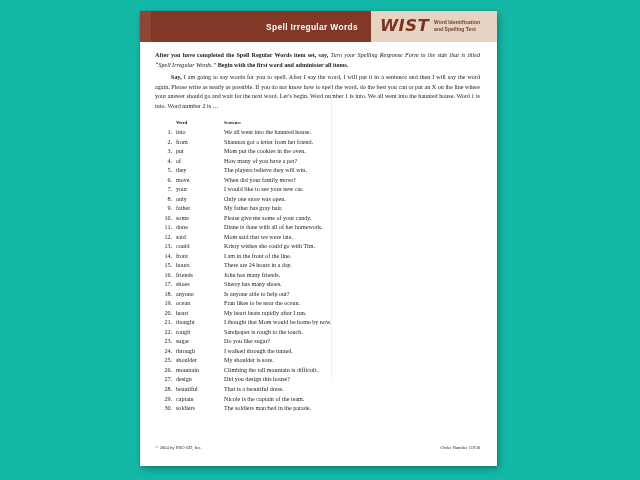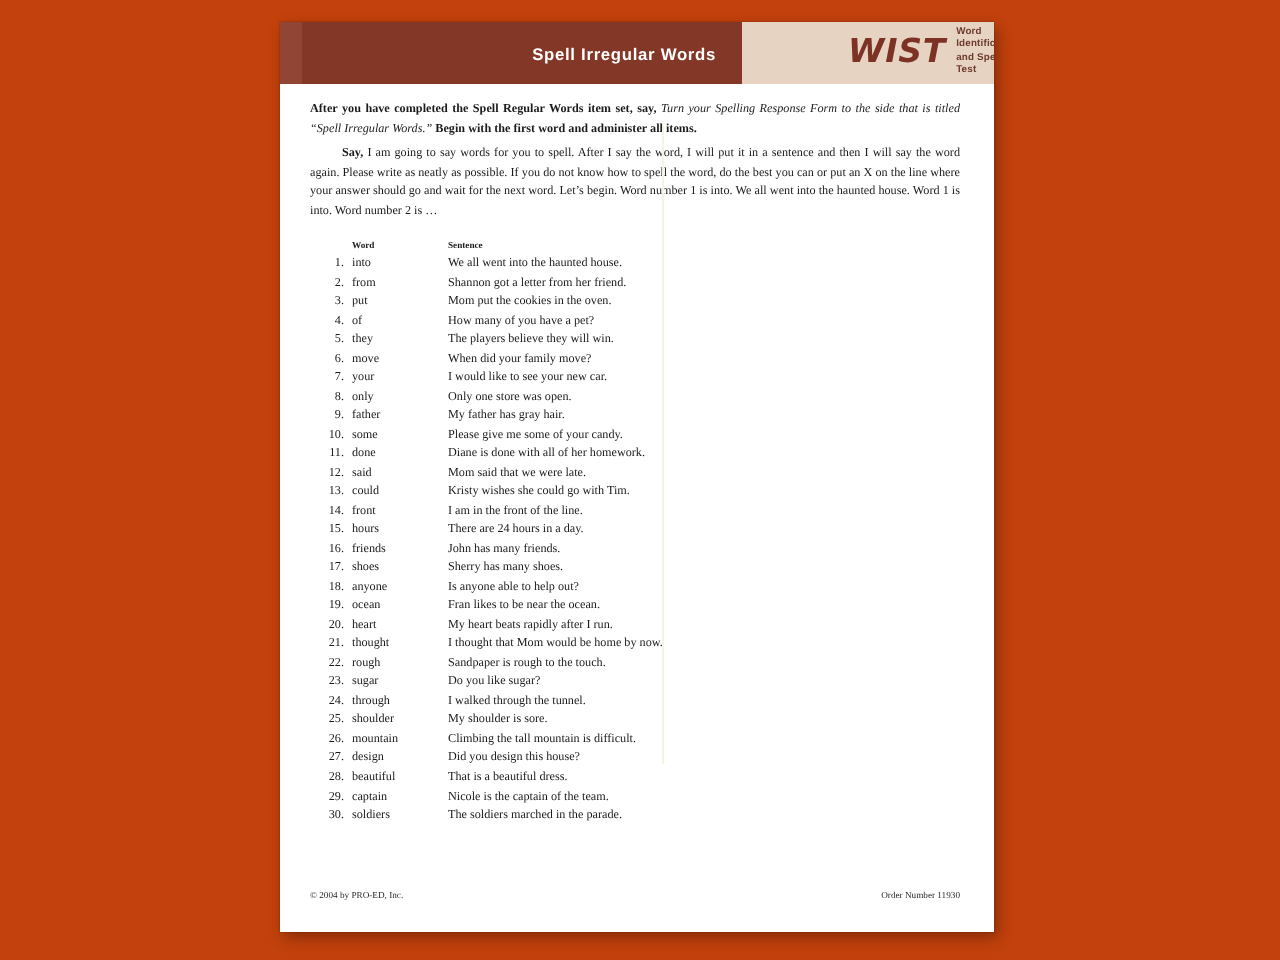--- a/index.html
+++ b/index.html
@@ -9,21 +9,21 @@
     height: 480px;
     overflow: hidden;
     background: #ffffff;
     font-family: "Liberation Sans", sans-serif;
   }
 
   #screen {
     position: relative;
     width: 640px;
     height: 480px;
-    background: #c2410c;
+    background: #14b8a6;
   }
 
   
   #page {
     position: absolute;
     left: 140px;
     top: 11px;
     width: 357px;
     height: 455px;
     background: #ffffff;
@@ -67,21 +67,20 @@
     box-sizing: border-box;
   }
   .wist-mark {
     color: #7c3325;
     font-family: "DejaVu Sans", sans-serif;
     font-size: 16.5px;
     font-weight: bold;
     font-style: italic;
     letter-spacing: 0.4px;
     line-height: 1;
-    margin-left: 44px;
   }
   .wist-sub {
     margin-left: 5px;
     color: #6d3a2c;
     font-size: 4.9px;
     font-weight: bold;
     line-height: 1.32;
     letter-spacing: 0.1px;
   }
 

